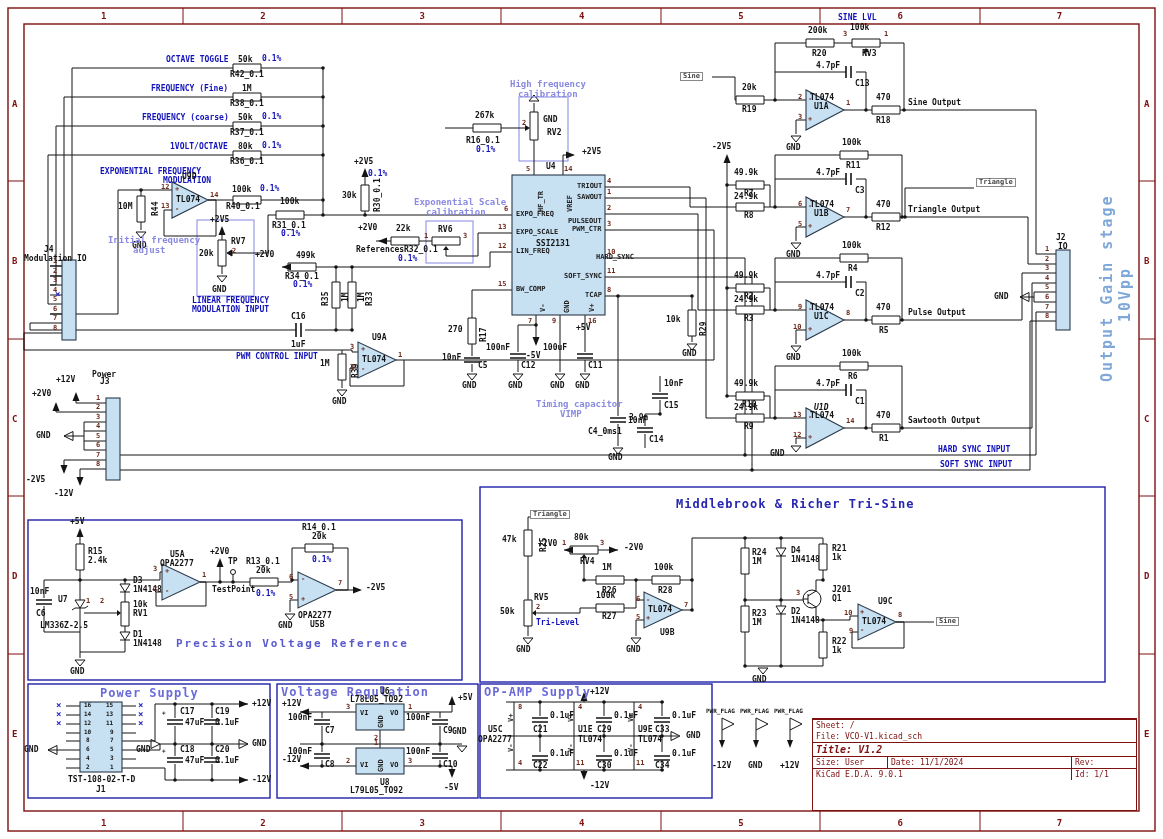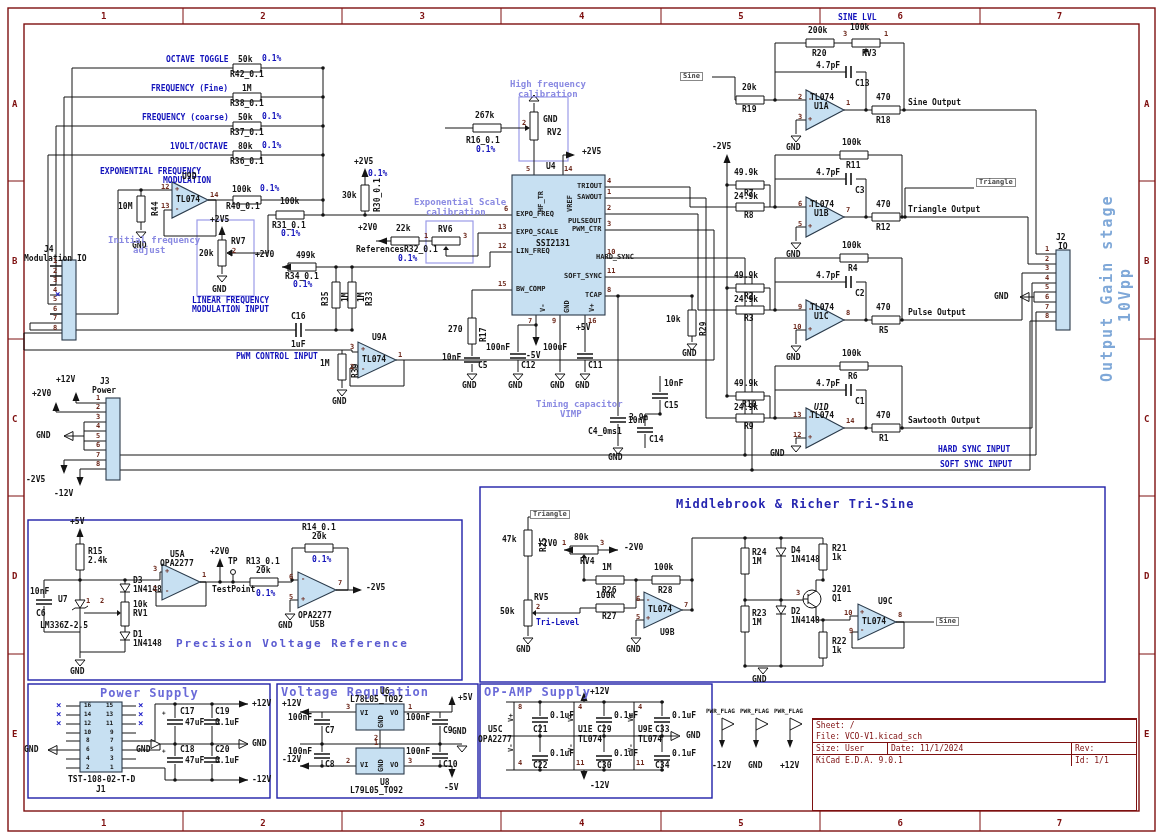--- a/index.html
+++ b/index.html
@@ -475,21 +475,21 @@
       <span class="ann pin" style="left: 53px; top: 258px;">1</span>
       <span class="ann pin" style="left: 53px; top: 268px;">2</span>
       <span class="ann pin" style="left: 53px; top: 277px;">3</span>
       <span class="ann pin" style="left: 53px; top: 287px;">4</span>
       <span class="ann pin" style="left: 53px; top: 296px;">5</span>
       <span class="ann pin" style="left: 53px; top: 306px;">6</span>
       <span class="ann pin" style="left: 53px; top: 315px;">7</span>
       <span class="ann pin" style="left: 53px; top: 325px;">8</span>
       <span class="ann nc" style="left: 55px; top: 290px;">×</span>
       <span class="ann v" style="left: 100px; top: 378px;">J3</span>
-      <span class="ann v" style="left: 92px; top: 387px; text-align: center;">Power</span>
+      <span class="ann v" style="left: 92px; top: 371px; text-align: center;">Power</span>
       <span class="ann pin" style="left: 96px; top: 395px;">1</span>
       <span class="ann pin" style="left: 96px; top: 404px;">2</span>
       <span class="ann pin" style="left: 96px; top: 414px;">3</span>
       <span class="ann pin" style="left: 96px; top: 423px;">4</span>
       <span class="ann pin" style="left: 96px; top: 433px;">5</span>
       <span class="ann pin" style="left: 96px; top: 442px;">6</span>
       <span class="ann pin" style="left: 96px; top: 452px;">7</span>
       <span class="ann pin" style="left: 96px; top: 461px;">8</span>
       <span class="ann v" style="left: 56px; top: 376px;">+12V</span>
       <span class="ann v" style="left: 32px; top: 390px;">+2V0</span>
@@ -796,20 +796,21 @@
       <span class="ann sm" style="left: 740px; top: 708px;">PWR_FLAG</span>
       <span class="ann sm" style="left: 774px; top: 708px;">PWR_FLAG</span>
       <span class="ann v" style="left: 712px; top: 762px;">-12V</span>
       <span class="ann v" style="left: 748px; top: 762px;">GND</span>
       <span class="ann v" style="left: 780px; top: 762px;">+12V</span>
     </div>
 
 <div class="tb">
   <div class="row">Sheet: /</div>
   <div class="row" style="border-top:none">File: VCO-V1.kicad_sch</div>
+  <div class="row ttl">Title: V1.2</div>
   <div class="row cols">
     <div class="c1">Size: User</div>
     <div class="c2">Date: 11/1/2024</div>
     <div class="c3">Rev:</div>
   </div>
   <div class="row cols">
     <div class="c1" style="border-right:none;width:auto;flex:1">KiCad E.D.A. 9.0.1</div>
     <div class="c3" style="border-left:1px solid #7e1010">Id: 1/1</div>
   </div>
 </div>

